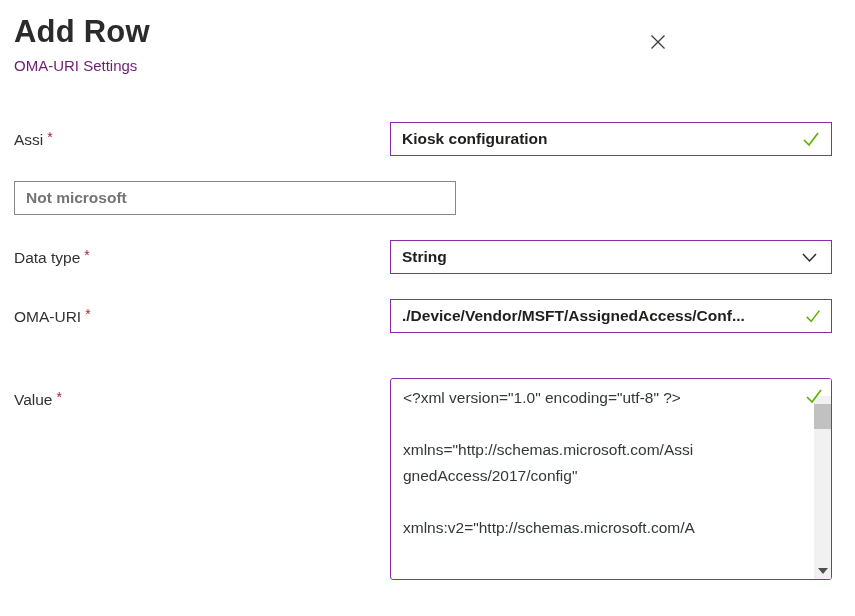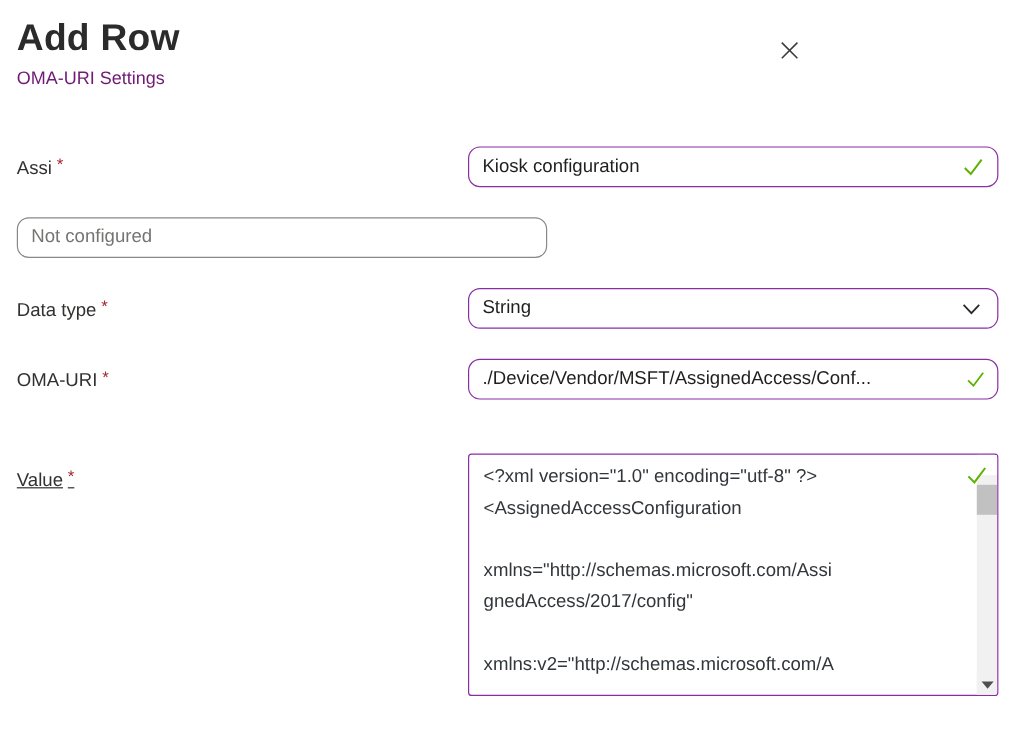--- a/index.html
+++ b/index.html
@@ -14,28 +14,28 @@
   .subtitle { margin-top:7px; font-size:15px; color:#701a75; }
   .close-btn { position:absolute; top:14px; right:0; width:30px; height:30px;
                display:flex; align-items:center; justify-content:center;
                background:transparent; border:none; cursor:pointer; }
 
   
   .form { margin-top:48px; }
   .row { display:flex; align-items:center; margin-bottom:25px; }
   .row.top-align { align-items:flex-start; }
   .label-cell { width:376px; font-size:15.5px; color:#323130; flex:none; }
-  .row.top-align .label-cell { padding-top:11px;text-decoration:underline; }
+  .row.top-align .label-cell { padding-top:11px; }
   .req { color:#a4262c; font-size:14px; vertical-align:3px; margin-left:4px; }
 
   .field-cell { width:442px; flex:none; position:relative; }
 
-  .inputbox { height:34px; width:100%; border:1px solid #8a8886; border-radius:10px;
+  .inputbox { height:34px; width:100%; border:1px solid #8a8886; border-radius:0;
               display:flex; align-items:center; padding:0 9px 0 11px;
-              font-size:15.5px; color:#201f1e; background:#fff; }
+              font-size:15.5px; color:#201f1e; background:#fff;font-weight:bold; }
   .inputbox.purple { border-color:#8a2da5; }
   .inputbox .text { flex:1 1 auto; white-space:nowrap; overflow:hidden; }
   .inputbox .placeholder { color:#767472; }
   .check-icon { flex:none; width:22px; height:22px; display:flex; align-items:center; justify-content:center; }
   .chevron-icon { flex:none; width:22px; height:22px; display:flex; align-items:center; justify-content:center; margin-right:2px; }
 
   
   .value-box { position:relative; height:202px; width:100%; border:1px solid #8a2da5;
                border-radius:3px; background:#fff; overflow:hidden; }
   .value-content { position:absolute; top:0; left:0; right:17px; bottom:0;
@@ -86,21 +86,21 @@
               <polyline points="3,11 8,16 17,4" stroke="#5db300" stroke-width="1.7" fill="none"></polyline>
             </svg>
           </span>
         </div>
       </div>
     </div>
 
     <div class="row">
       <div class="field-cell">
         <div class="inputbox">
-          <span class="text placeholder">Not configured</span>
+          <span class="text placeholder">Not microsoft</span>
         </div>
       </div>
     </div>
 
     <div class="row">
       <div class="label-cell">
         <span>Data type</span><span class="req">*</span>
       </div>
       <div class="field-cell">
         <div class="inputbox purple">
@@ -131,21 +131,20 @@
     </div>
 
     <div class="row top-align" style="margin-top:45px;">
       <div class="label-cell">
         <span>Value</span><span class="req">*</span>
       </div>
       <div class="field-cell">
         <div class="value-box">
           <div class="value-content">
               <div class="vline">&lt;?xml version="1.0" encoding="utf-8" ?&gt;</div>
-              <div class="vline">&lt;AssignedAccessConfiguration</div>
               <div class="vline"></div>
               <div class="vline">xmlns="http://schemas.microsoft.com/Assi</div>
               <div class="vline">gnedAccess/2017/config"</div>
               <div class="vline"></div>
               <div class="vline">xmlns:v2="http://schemas.microsoft.com/A</div>
             </div>
           <div class="v-scrollbar">
             <div class="sb-btn-up"></div>
             <div class="sb-thumb"></div>
             <div class="sb-btn-down">

